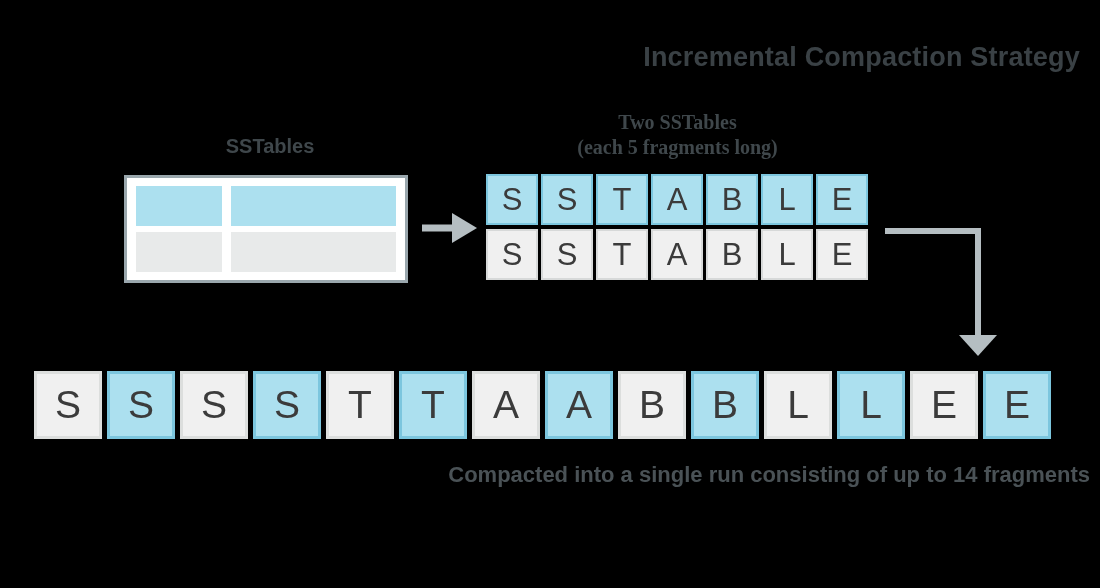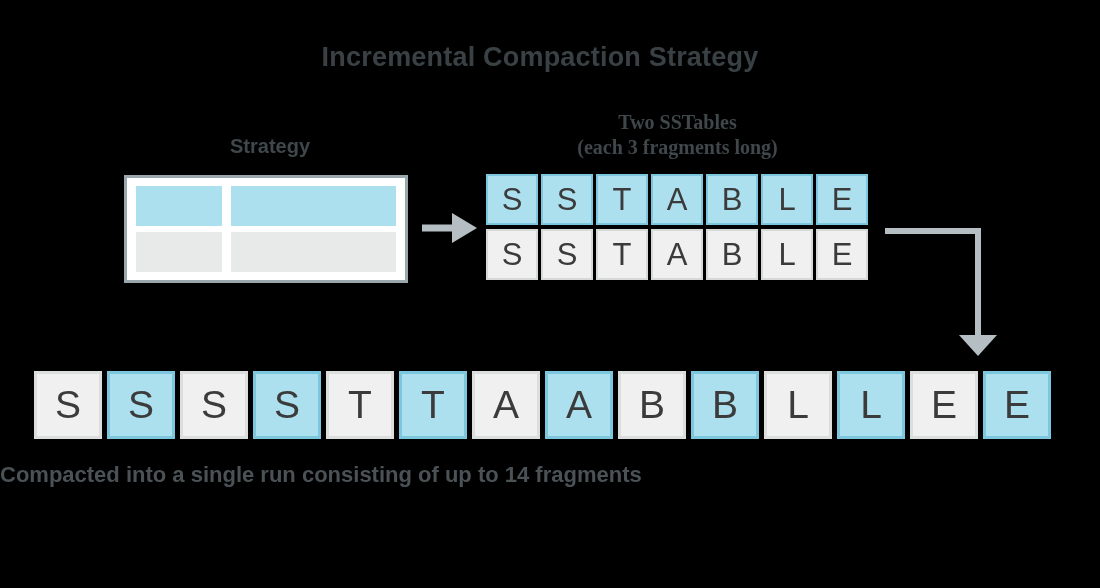--- a/index.html
+++ b/index.html
@@ -18,21 +18,21 @@
     background: #000000;
     overflow: hidden;
   }
 
   
   .title {
     position: absolute;
     left: 0;
     top: 42px;
     width: 1080px;
-    text-align: center;
+    text-align: right;
     font-size: 27px;
     font-weight: bold;
     color: #3a4145;
     letter-spacing: 0.2px;
     white-space: nowrap;
   }
   .label {
     position: absolute;
     font-size: 20px;
     font-weight: bold;
@@ -50,21 +50,21 @@
     top: 110px;
     width: 385px;
     line-height: 25px;
     font-family: Liberation Serif, serif;
   }
   .caption {
     position: absolute;
     left: 0;
     top: 462px;
     width: 1090px;
-    text-align: left;
+    text-align: right;
     font-size: 22px;
     font-weight: bold;
     color: #4a5256;
     white-space: nowrap;
   }
 
   
   .memtable {
     position: absolute;
     left: 124px;
@@ -150,25 +150,25 @@
     pointer-events: none;
   }
 </style>
 </head>
 <body>
 
 <div id="canvas">
 
   <div class="title">Incremental Compaction Strategy</div>
 
-  <div class="label label-memtable">Strategy</div>
+  <div class="label label-memtable">SSTables</div>
 
   <div class="label label-sstables">
     <div>Two SSTables</div>
-    <div>(each 3 fragments long)</div>
+    <div>(each 5 fragments long)</div>
   </div>
 
   <div class="memtable">
     <div class="memtable-grid">
       <div class="mem-cell blue"></div>
       <div class="mem-cell blue"></div>
       <div class="mem-cell gray"></div>
       <div class="mem-cell gray"></div>
     </div>
   </div>

